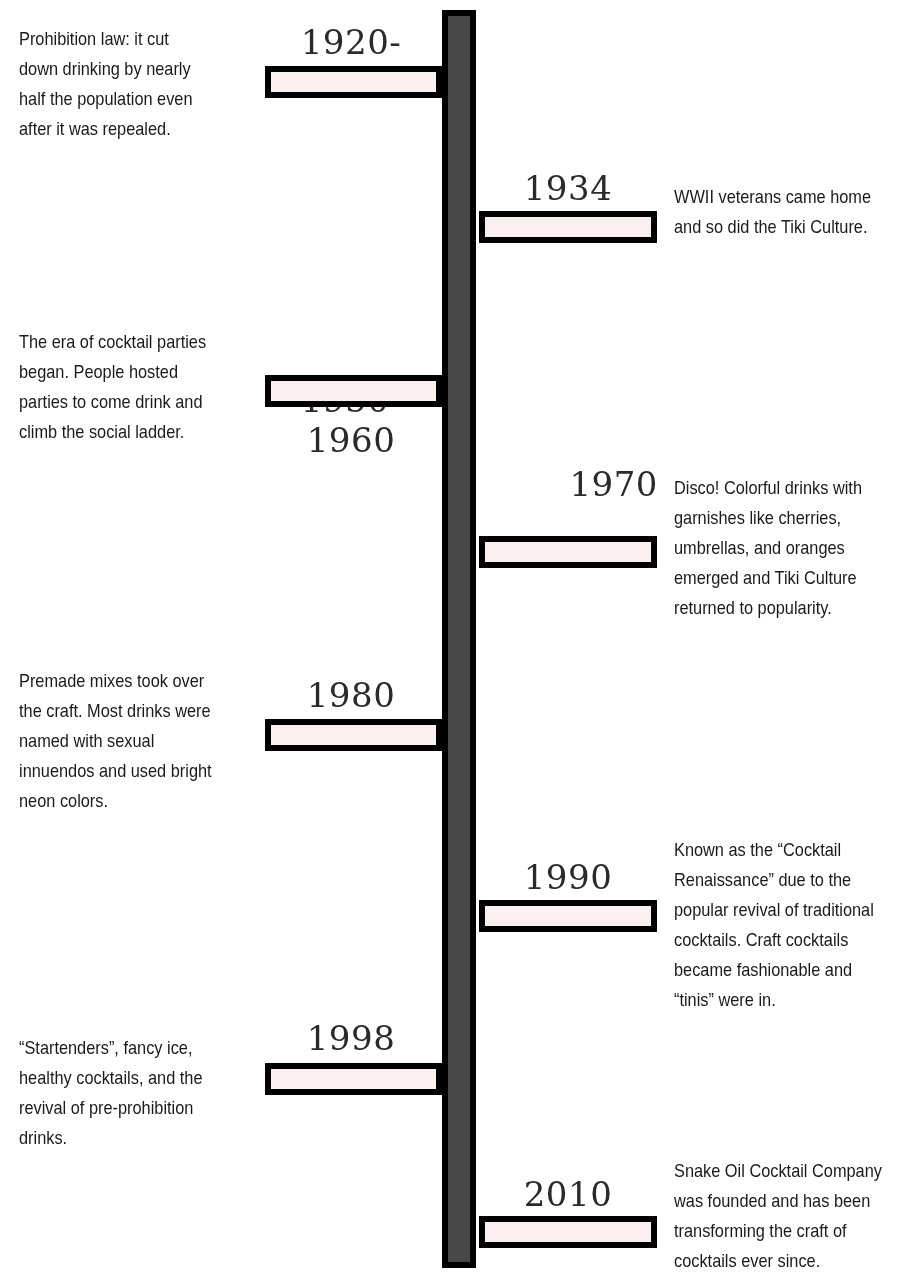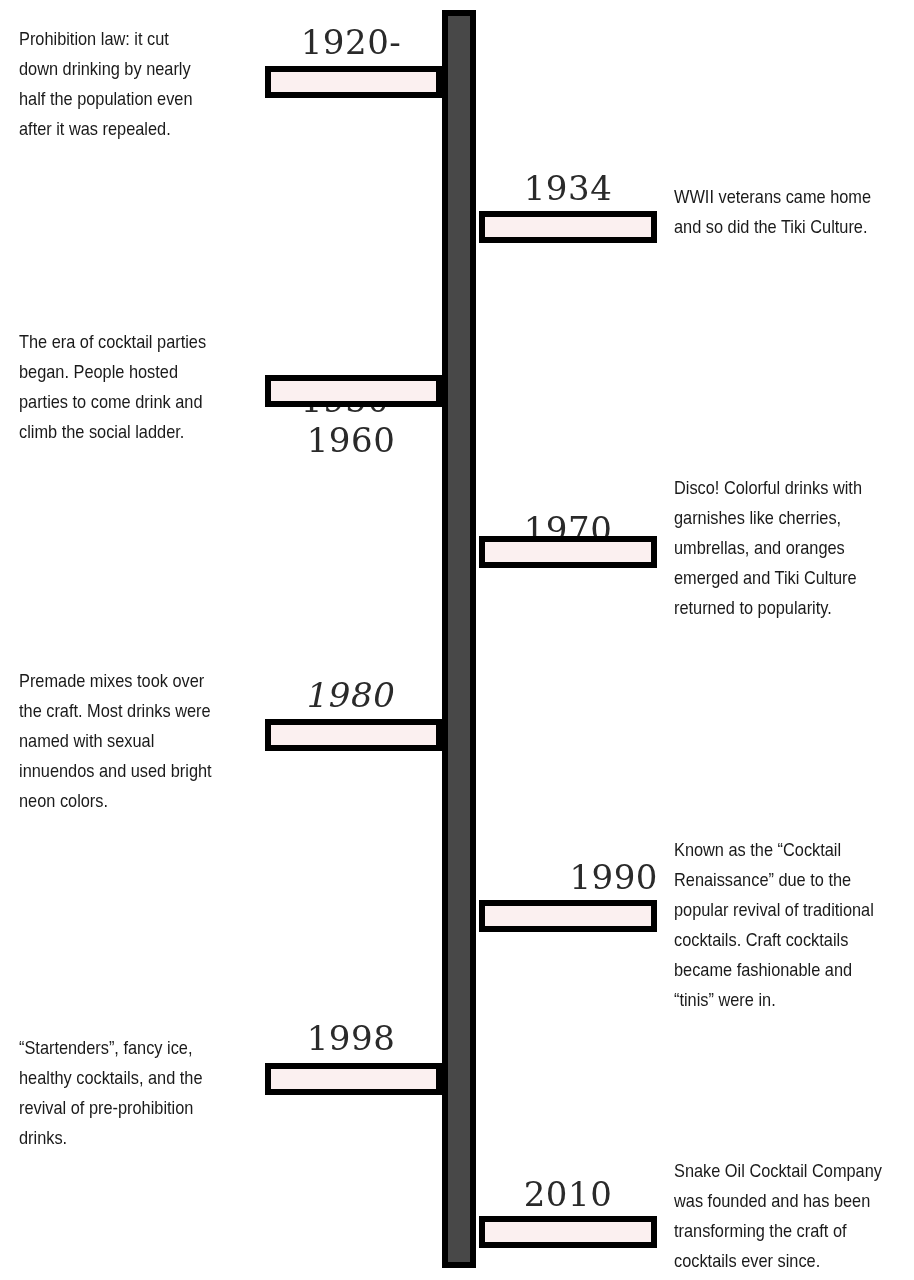--- a/index.html
+++ b/index.html
@@ -45,37 +45,37 @@
 <div class="desc right" style="top:182px;">WWII veterans came home
 and so did the Tiki Culture.</div>
 
 <div class="year left" style="top:332px;margin-top:48px;">1950-1960</div>
 <div class="bar left" style="top:375px;"></div>
 <div class="desc left" style="top:327px;">The era of cocktail parties
 began. People hosted
 parties to come drink and
 climb the social ladder.</div>
 
-<div class="year right" style="top:509px;">1970</div>
+<div class="year right" style="top:464px;text-align:right;">1970</div>
 <div class="bar right" style="top:536px;"></div>
 <div class="desc right" style="top:473px;">Disco! Colorful drinks with
 garnishes like cherries,
 umbrellas, and oranges
 emerged and Tiki Culture
 returned to popularity.</div>
 
-<div class="year left" style="top:675px;font-style:italic;">1980</div>
+<div class="year left" style="top:675px;">1980</div>
 <div class="bar left" style="top:719px;"></div>
 <div class="desc left" style="top:666px;">Premade mixes took over
 the craft. Most drinks were
 named with sexual
 innuendos and used bright
 neon colors.</div>
 
-<div class="year right" style="top:857px;text-align:right;">1990</div>
+<div class="year right" style="top:857px;">1990</div>
 <div class="bar right" style="top:900px;"></div>
 <div class="desc right" style="top:835px;">Known as the “Cocktail
 Renaissance” due to the
 popular revival of traditional
 cocktails. Craft cocktails
 became fashionable and
 “tinis” were in.</div>
 
 <div class="year left" style="top:1018px;">1998</div>
 <div class="bar left" style="top:1063px;"></div>

